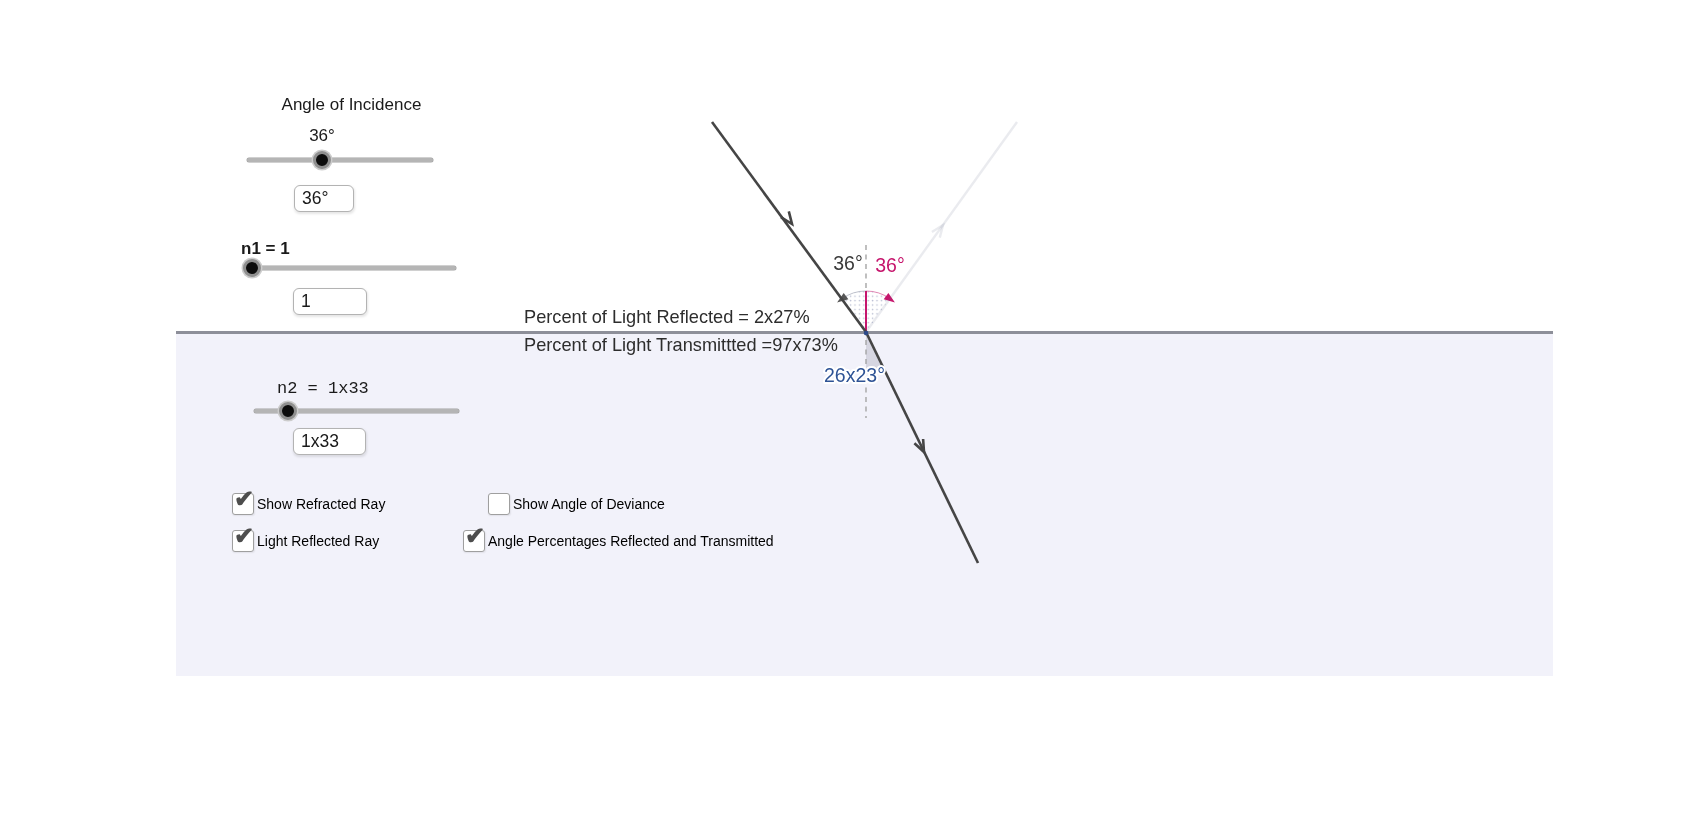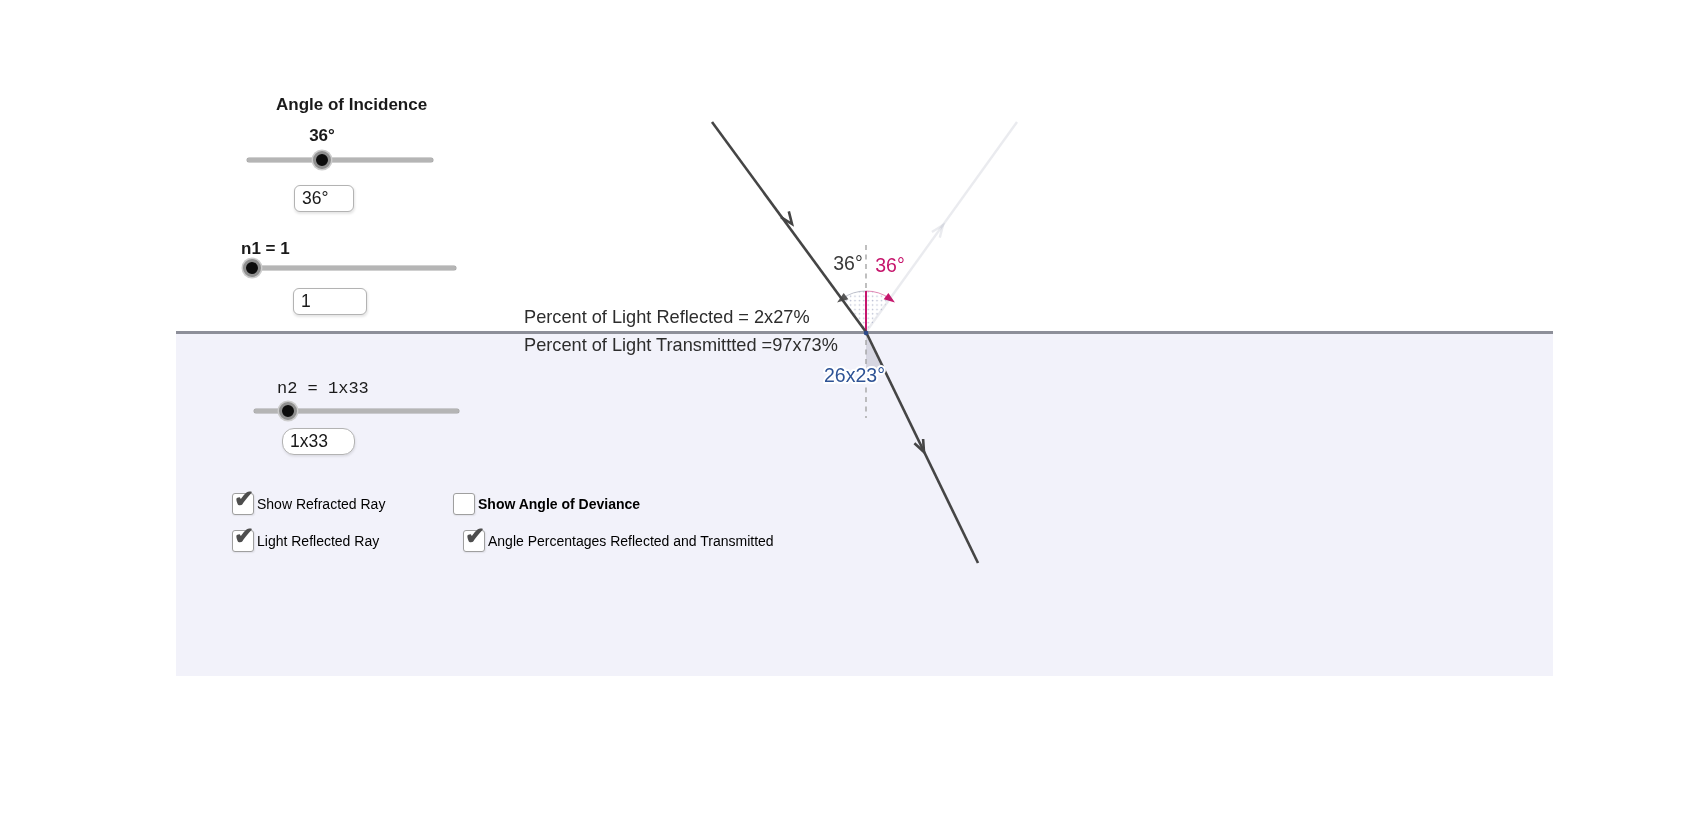--- a/index.html
+++ b/index.html
@@ -13,21 +13,21 @@
 
   
   #medium2{left:176px;top:334px;width:1377px;height:342px;background:#f2f2fa;}
   #surface{left:176px;top:331px;width:1377px;height:3px;background:#8d8f99;}
 
   
   #diagram{left:0;top:0;pointer-events:none;}
 
   
   .ctl-text{position:absolute;font-size:17px;color:#1a1a1a;white-space:nowrap;}
-  .center{text-align:center;font-weight:bold;}
+  .center{text-align:center;}
   .track{position:absolute;height:4px;background:#b5b5b5;border-radius:2px;box-shadow:0 0 0 0.5px #a2a2a2;}
   .knob{position:absolute;top:-7px;width:12px;height:12px;border-radius:50%;
         background:#0c0c0c;border:3px solid #8f8f8f;box-shadow:0 0 0 1.5px #cccccc;}
   .tbox{position:absolute;border:1px solid #b3b3b3;border-radius:6px;background:#fff;
         font-family:"Liberation Sans",sans-serif;font-size:17.5px;color:#191919;
         padding:0 5px 0 7px;box-shadow:0.5px 1.5px 2.5px rgba(0,0,0,0.10);outline:none;}
 
   
   .cbrow{position:absolute;display:flex;align-items:flex-start;}
   .cbox{width:20px;height:20px;border:1.5px solid #9f9f9f;border-radius:3px;background:#fff;
@@ -90,30 +90,30 @@
 <div class="ctl-text abs" style="left:241px;top:239px;font-weight:bold;">n1 = 1</div>
 <div class="track" style="left:245px;top:266px;width:211px;">
   <div class="knob" style="left:-2px;"></div>
 </div>
 <input class="tbox" style="left: 293px; top: 288px; width: 60px; height: 25px;" type="text" value="1">
 
 <div class="ctl-text abs" style="left:277px;top:379px;font-family:Liberation Mono, monospace;">n2 = 1x33</div>
 <div class="track" style="left:254px;top:409px;width:205px;">
   <div class="knob" style="left:25px;"></div>
 </div>
-<input class="tbox" style="left: 282px; top: 428px; width: 59px; height: 25px; border-radius: 12px;" type="text" value="1x33">
+<input class="tbox" style="left: 293px; top: 428px; width: 59px; height: 25px;" type="text" value="1x33">
 
 <div class="cbrow" style="left:232px;top:493px;">
   <div class="cbox">
     <span class="check">✔</span>
   </div>
   <span class="cblabel">Show Refracted Ray</span>
 </div>
 
-<div class="cbrow" style="left:453px;top:493px;font-weight:bold;">
+<div class="cbrow" style="left:488px;top:493px;">
   <div class="cbox">
     <span class="check"></span>
   </div>
   <span class="cblabel">Show Angle of Deviance</span>
 </div>
 
 <div class="cbrow" style="left:232px;top:530px;">
   <div class="cbox">
     <span class="check">✔</span>
   </div>

